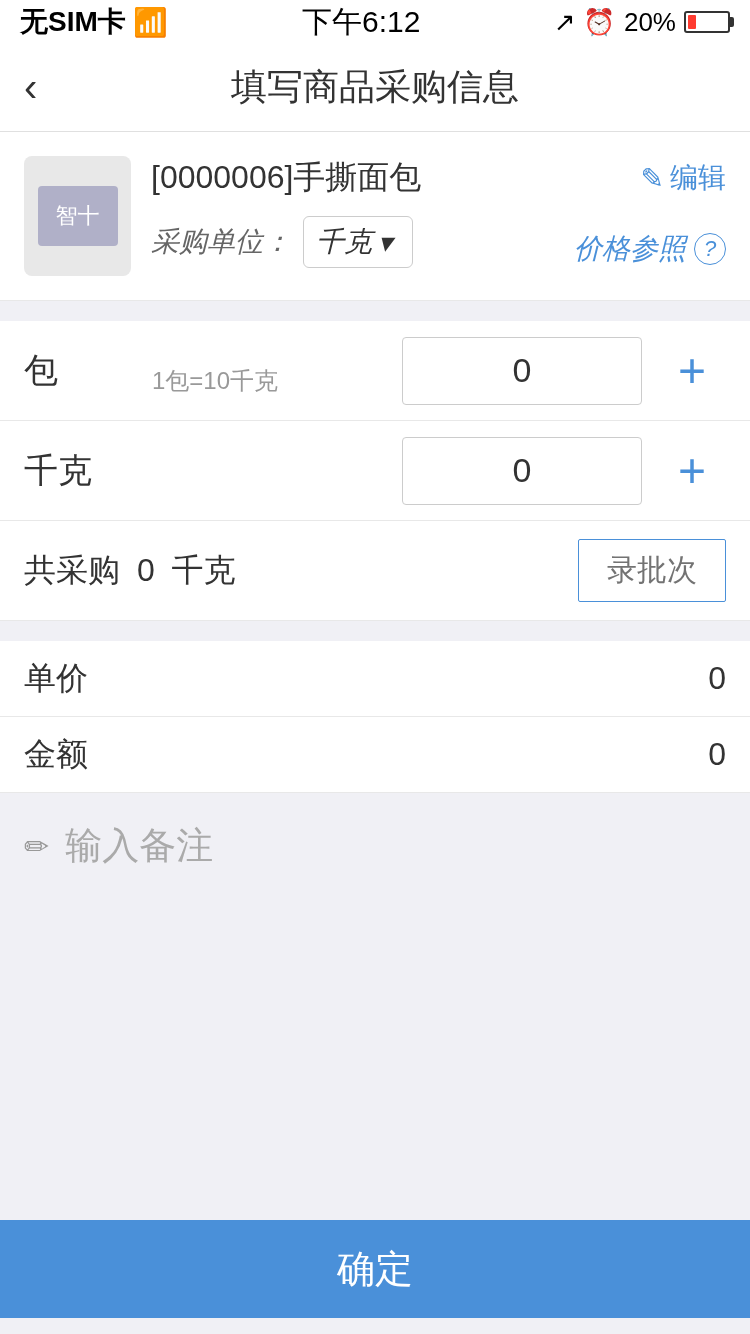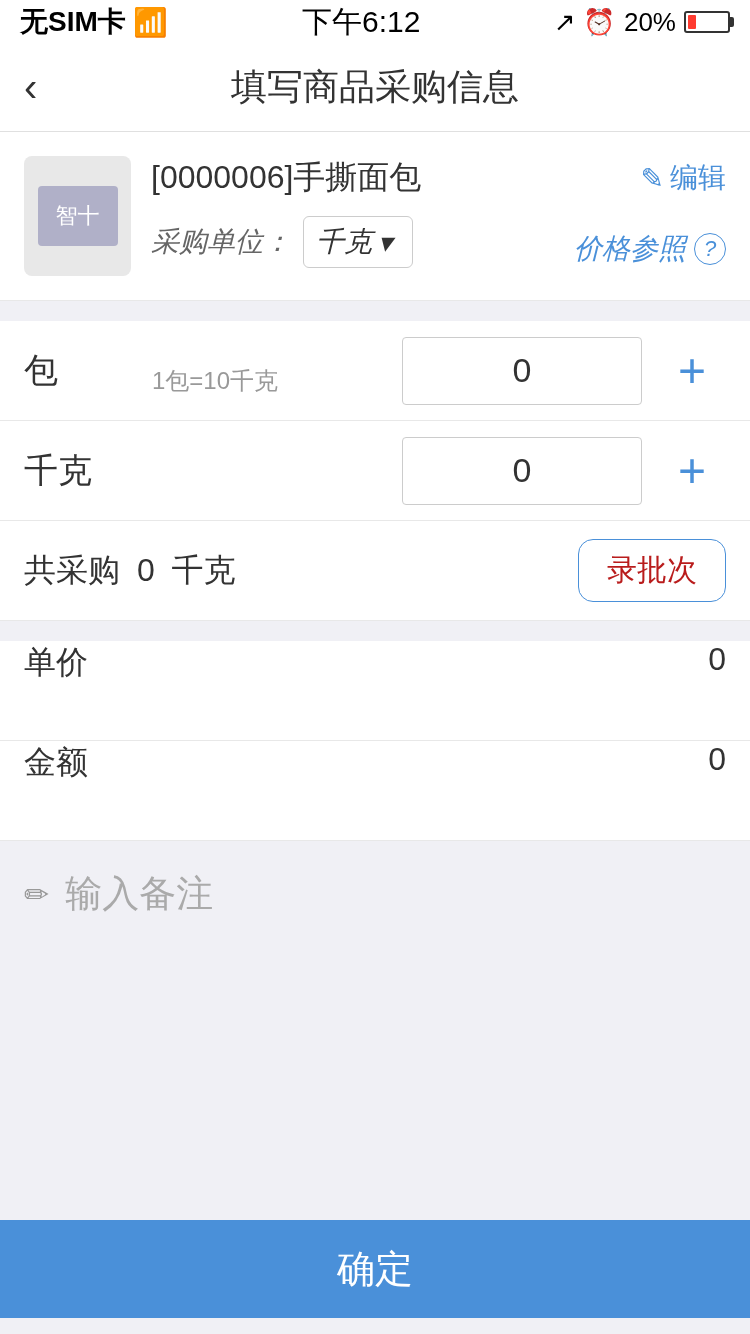--- a/index.html
+++ b/index.html
@@ -228,38 +228,39 @@
       height: 100px;
       background: #fff;
       border-bottom: 1px solid #e8e8e8;
     }
     .total-text {
       font-size: 32px;
       color: #333;
     }
     .batch-btn {
       border: 1.5px solid #4a90d9;
-      border-radius: 15px;
+      border-radius: 2px;
       padding: 10px 28px;
-      color: #b91c1c;
+      color: #737373;
       font-size: 30px;
       background: #fff;
       cursor: pointer;
     }
 
     
     .price-section {
       background: #fff;
       margin-top: 0;
     }
     .price-row {
       display: flex;
+      align-items: center;
       justify-content: space-between;
       padding: 0 24px;
-      height: 100px;
+      height: 76px;
       border-bottom: 1px solid #e8e8e8;
     }
     .price-label {
       font-size: 32px;
       color: #333;
     }
     .price-value {
       font-size: 32px;
       color: #333;
     }

